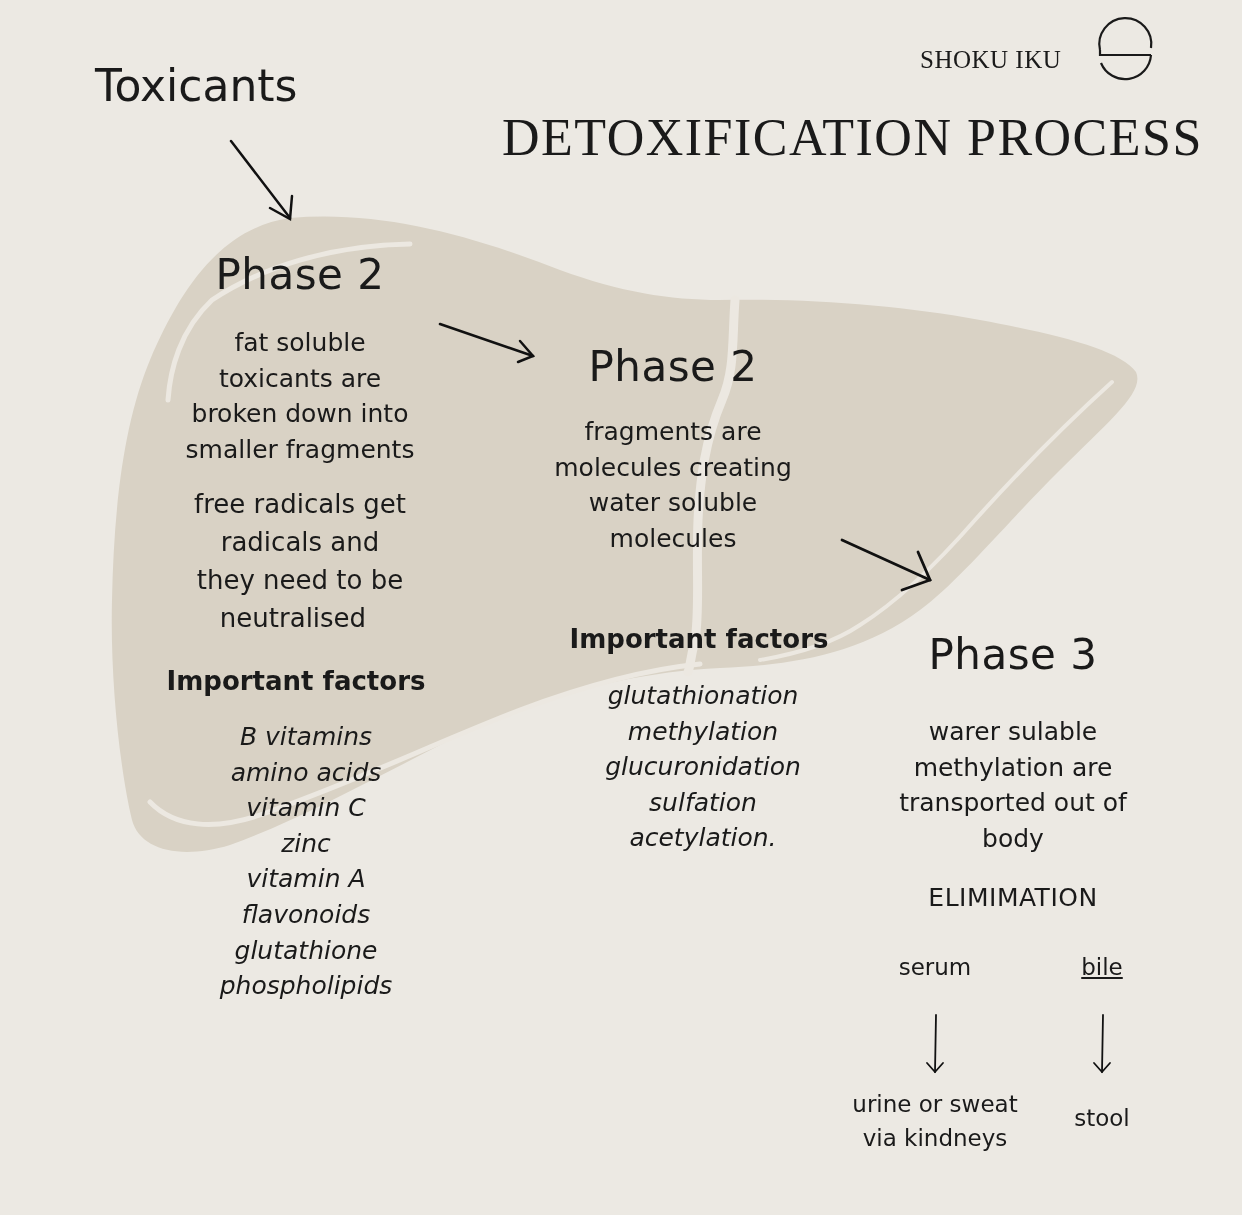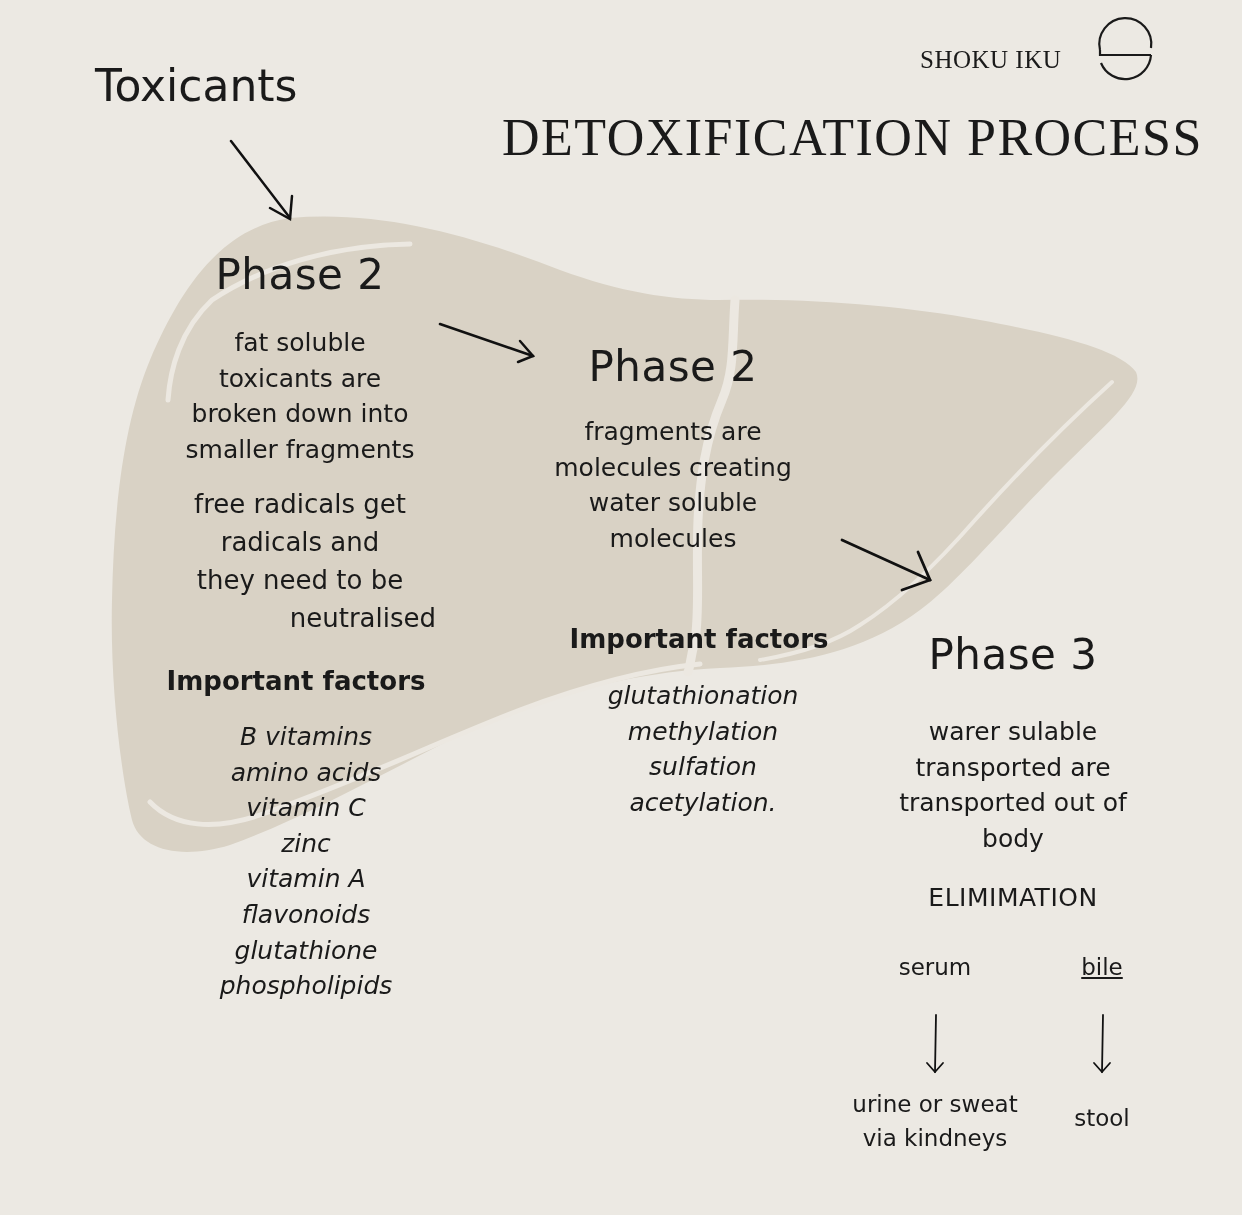--- a/index.html
+++ b/index.html
@@ -73,21 +73,21 @@
 <div class="abs center body-text para" style="left:150px; top:325px; width:300px;">
   <div>fat soluble</div>
   <div>toxicants are</div>
   <div>broken down into</div>
   <div>smaller fragments</div>
 </div>
 <div class="abs center para" style="left:150px; top:485px; width:300px; font-size:26px; line-height:38px;">
   <div>free radicals get</div>
   <div>radicals and</div>
   <div>they need to be</div>
-  <div style="margin-right:14px;text-align:right;">neutralised</div>
+  <div style="margin-right:14px;">neutralised</div>
 </div>
 <div class="abs center factors-title" style="left:146px; top:666px; width:300px;">Important factors</div>
 <div class="abs center list" style="left:156px; top:719px; width:300px;">
   <div>B vitamins</div>
   <div>amino acids</div>
   <div>vitamin C</div>
   <div>zinc</div>
   <div>vitamin A</div>
   <div>flavonoids</div>
   <div>glutathione</div>
@@ -98,28 +98,29 @@
 <div class="abs center body-text para" style="left:523px; top:414px; width:300px;">
   <div>fragments are</div>
   <div>molecules creating</div>
   <div>water soluble</div>
   <div>molecules</div>
 </div>
 <div class="abs center factors-title" style="left:549px; top:624px; width:300px;">Important factors</div>
 <div class="abs center list" style="left:553px; top:678px; width:300px;">
   <div>glutathionation</div>
   <div>methylation</div>
+  <div>glucuronidation</div>
   <div>sulfation</div>
   <div>acetylation.</div>
 </div>
 
 <div class="abs center phase-title" style="left:863px; top:630px; width:300px;">Phase 3</div>
 <div class="abs center body-text para" style="left:863px; top:714px; width:300px;">
   <div>warer sulable</div>
-  <div>transported are</div>
+  <div>methylation are</div>
   <div>transported out of</div>
   <div>body</div>
 </div>
 <div class="abs center" style="left:863px; top:883px; width:300px; font-size:25px; letter-spacing:0.5px;">ELIMIMATION</div>
 
 <div class="abs center" style="left:855px; top:954px; width:160px; font-size:23px;">serum</div>
 <div class="abs center" style="left:1042px; top:954px; width:120px; font-size:23px;text-decoration:underline;">bile</div>
 
 <div class="abs center para" style="left:835px; top:1087px; width:200px; font-size:23px; line-height:34px;">
   <div>urine or sweat</div>

